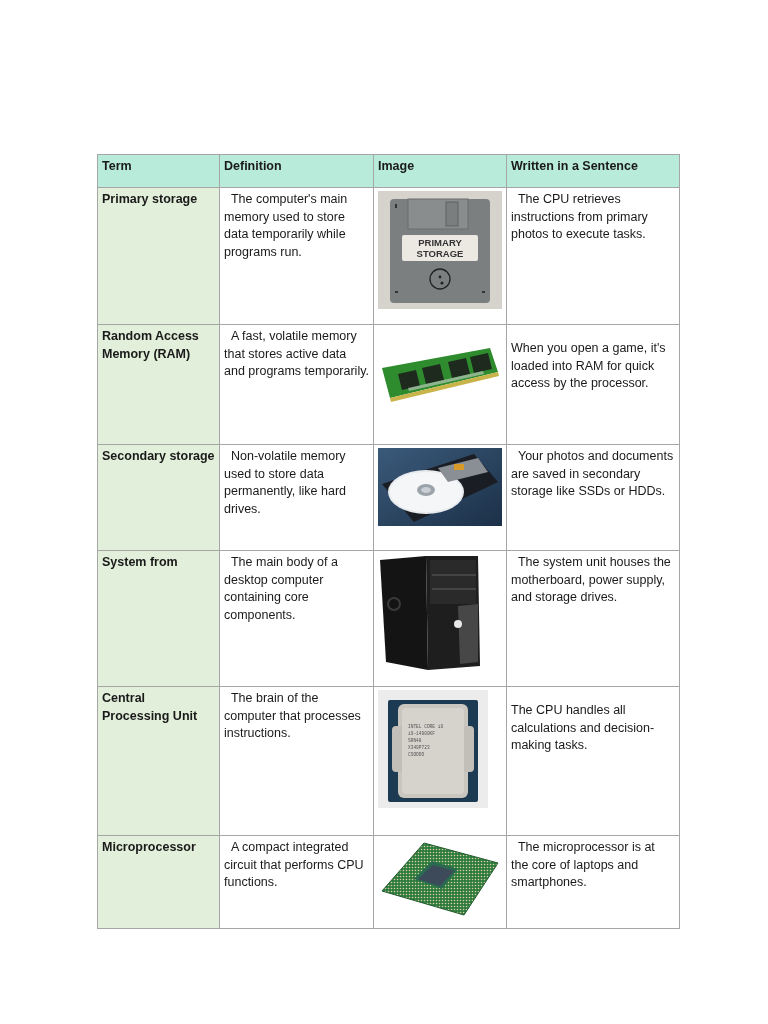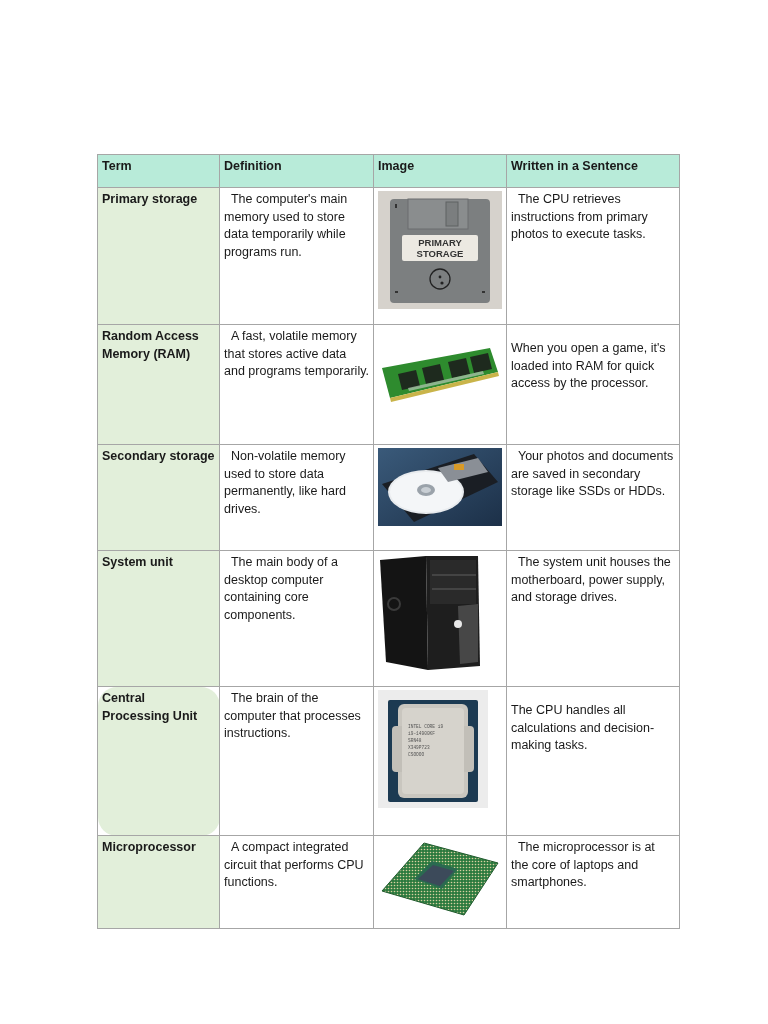--- a/index.html
+++ b/index.html
@@ -36,21 +36,21 @@
     }
     td.term {
       background: #e2efda;
       font-weight: bold;
     }
     .indent { white-space: pre-wrap; }
     tr.r1 td { height: 130px; margin-top: 42px; }
     tr.r2 td { height: 101px; }
     tr.r3 td { height: 99px; }
     tr.r4 td { height: 129px; }
-    tr.r5 td { height: 130px; border-radius: 19px; }
+    tr.r5 td { height: 130px; }
     tr.r6 td { height: 86px; }
     td.imgcell { padding: 2px 4px; }
     .illus { display: block; position: relative; }
     td.sent { padding-top: 17px; }
     td.sent.tight { padding-top: 15px; margin-left: 20px; }
   </style>
 </head>
 <body>
 
 <div class="page">
@@ -130,21 +130,21 @@
             <ellipse cx="48" cy="42" rx="9" ry="6" fill="#9aa2aa"></ellipse>
             <ellipse cx="48" cy="42" rx="5" ry="3" fill="#c8ced4"></ellipse>
             <polygon points="60,20 100,10 110,24 70,34" fill="#8a8f96"></polygon>
             <rect x="76" y="16" width="10" height="6" fill="#d89a28"></rect>
           </svg>
         </td>
         <td class="sent indent">  Your photos and documents are saved in secondary storage like SSDs or HDDs.</td>
       </tr>
 
       <tr class="r4">
-        <td class="term">System unit</td>
+        <td class="term">System from</td>
         <td class="indent">  The main body of a desktop computer containing core components.</td>
         <td class="imgcell">
           <svg class="illus" width="124" height="120" viewBox="0 0 124 120">
             <rect x="0" y="0" width="124" height="120" fill="#ffffff"></rect>
             <polygon points="2,6 48,2 50,116 8,108" fill="#141414"></polygon>
             <polygon points="48,2 100,2 102,112 50,116" fill="#1e1e1e"></polygon>
             <polygon points="52,6 98,6 98,50 52,50" fill="#2a2a2a"></polygon>
             <rect x="54" y="20" width="44" height="2" fill="#444"></rect>
             <rect x="54" y="34" width="44" height="2" fill="#444"></rect>
             <polygon points="80,52 100,50 100,108 82,110" fill="#6a6a6a" opacity="0.55"></polygon>

